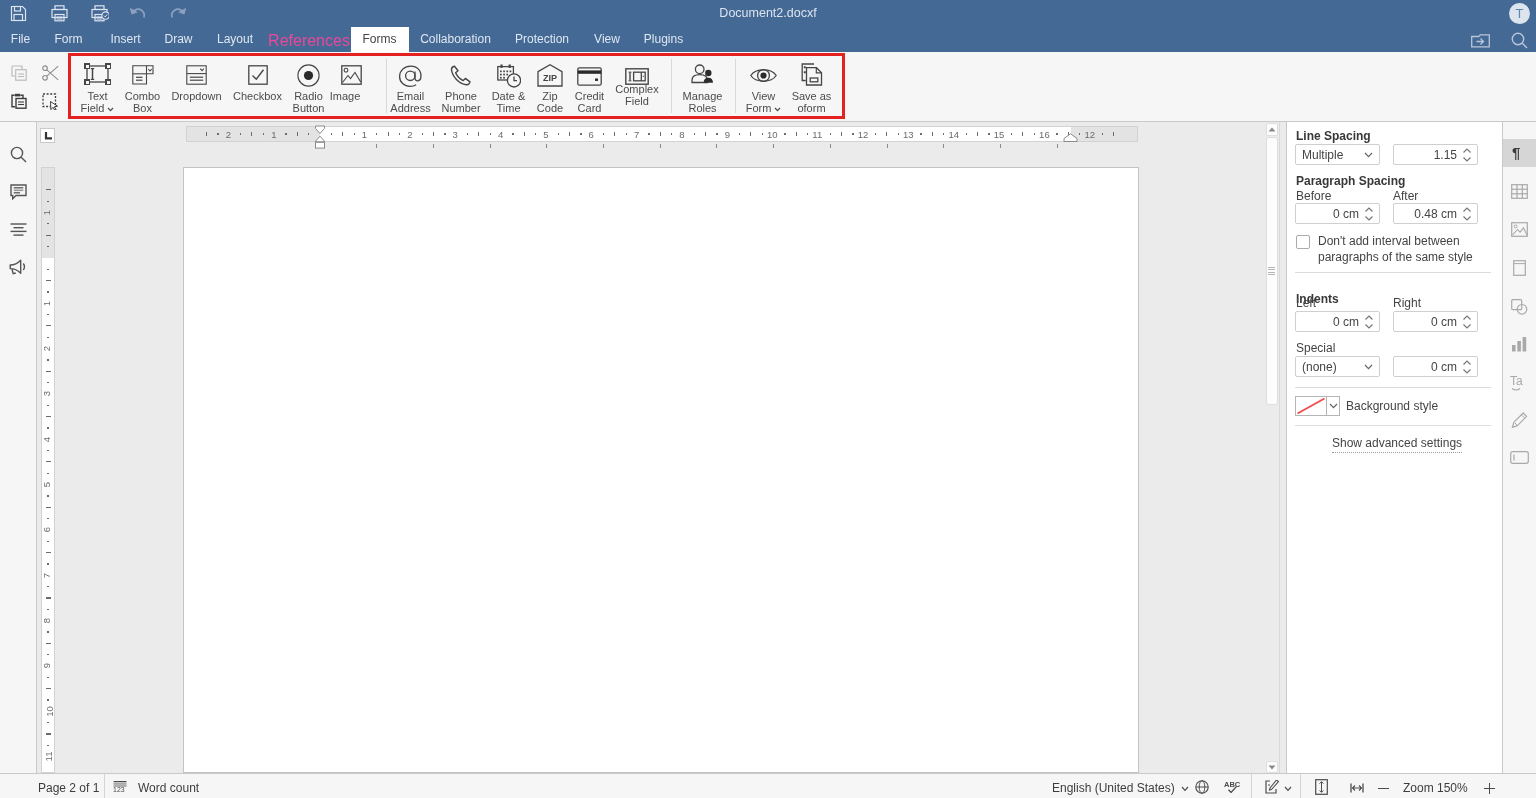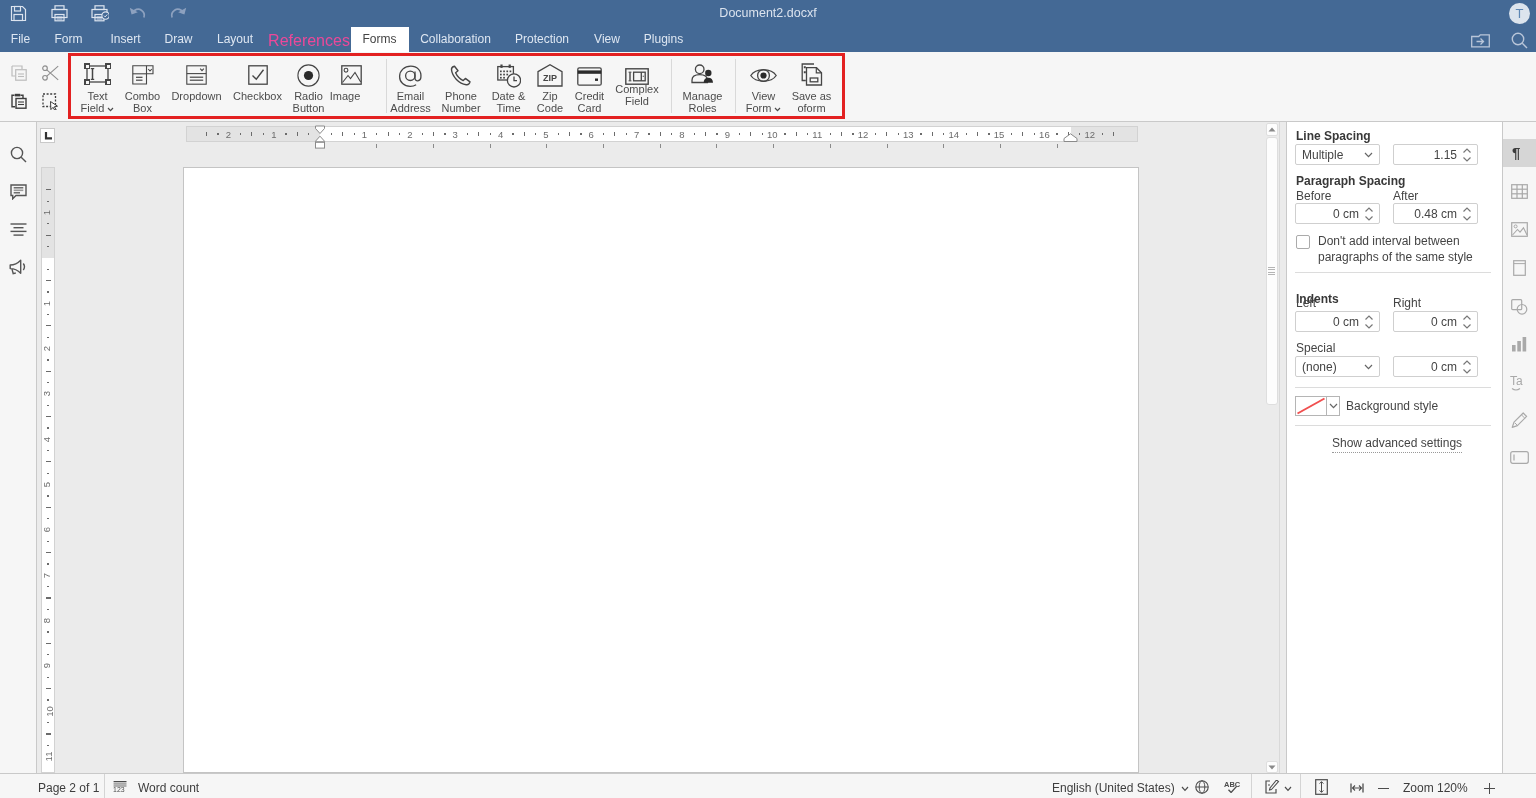--- a/index.html
+++ b/index.html
@@ -567,14 +567,14 @@
 <rect x="0.7" y="0.7" width="11.6" height="14.6" fill="none" stroke="#4c4c4c" stroke-width="1.2"></rect>
 <line x1="6.5" y1="3" x2="6.5" y2="13" stroke="#4c4c4c" stroke-width="1"></line>
 <path d="M4.6 4.6 L6.5 2.6 8.4 4.6 M4.6 11.4 L6.5 13.4 8.4 11.4" fill="none" stroke="#4c4c4c" stroke-width="1"></path>
   </svg>
 <svg class="abs" style="left:1350px;top:783px" width="14" height="10" viewBox="0 0 14 10">
 <line x1="1" y1="0.5" x2="1" y2="9.5" stroke="#4c4c4c" stroke-width="1.3"></line>
 <line x1="13" y1="0.5" x2="13" y2="9.5" stroke="#4c4c4c" stroke-width="1.3"></line>
 <path d="M2.5 5 H11.5 M5 2.5 L2.5 5 5 7.5 M9 2.5 L11.5 5 9 7.5" fill="none" stroke="#4c4c4c" stroke-width="1.1"></path>
   </svg>
 <div class="abs" style="left:1378px;top:787.5px;width:11px;height:1.6px;background:#4c4c4c"></div>
-<div class="abs" style="left:1403px;top:781px;font-size:12px;color:#3d3d3d">Zoom 120%</div>
+<div class="abs" style="left:1403px;top:781px;font-size:12px;color:#3d3d3d">Zoom 150%</div>
 <div class="abs" style="left:1484px;top:787.5px;width:11px;height:1.6px;background:#4c4c4c"></div>
 <div class="abs" style="left:1488.7px;top:782.8px;width:1.6px;height:11px;background:#4c4c4c"></div>
 </body></html>

